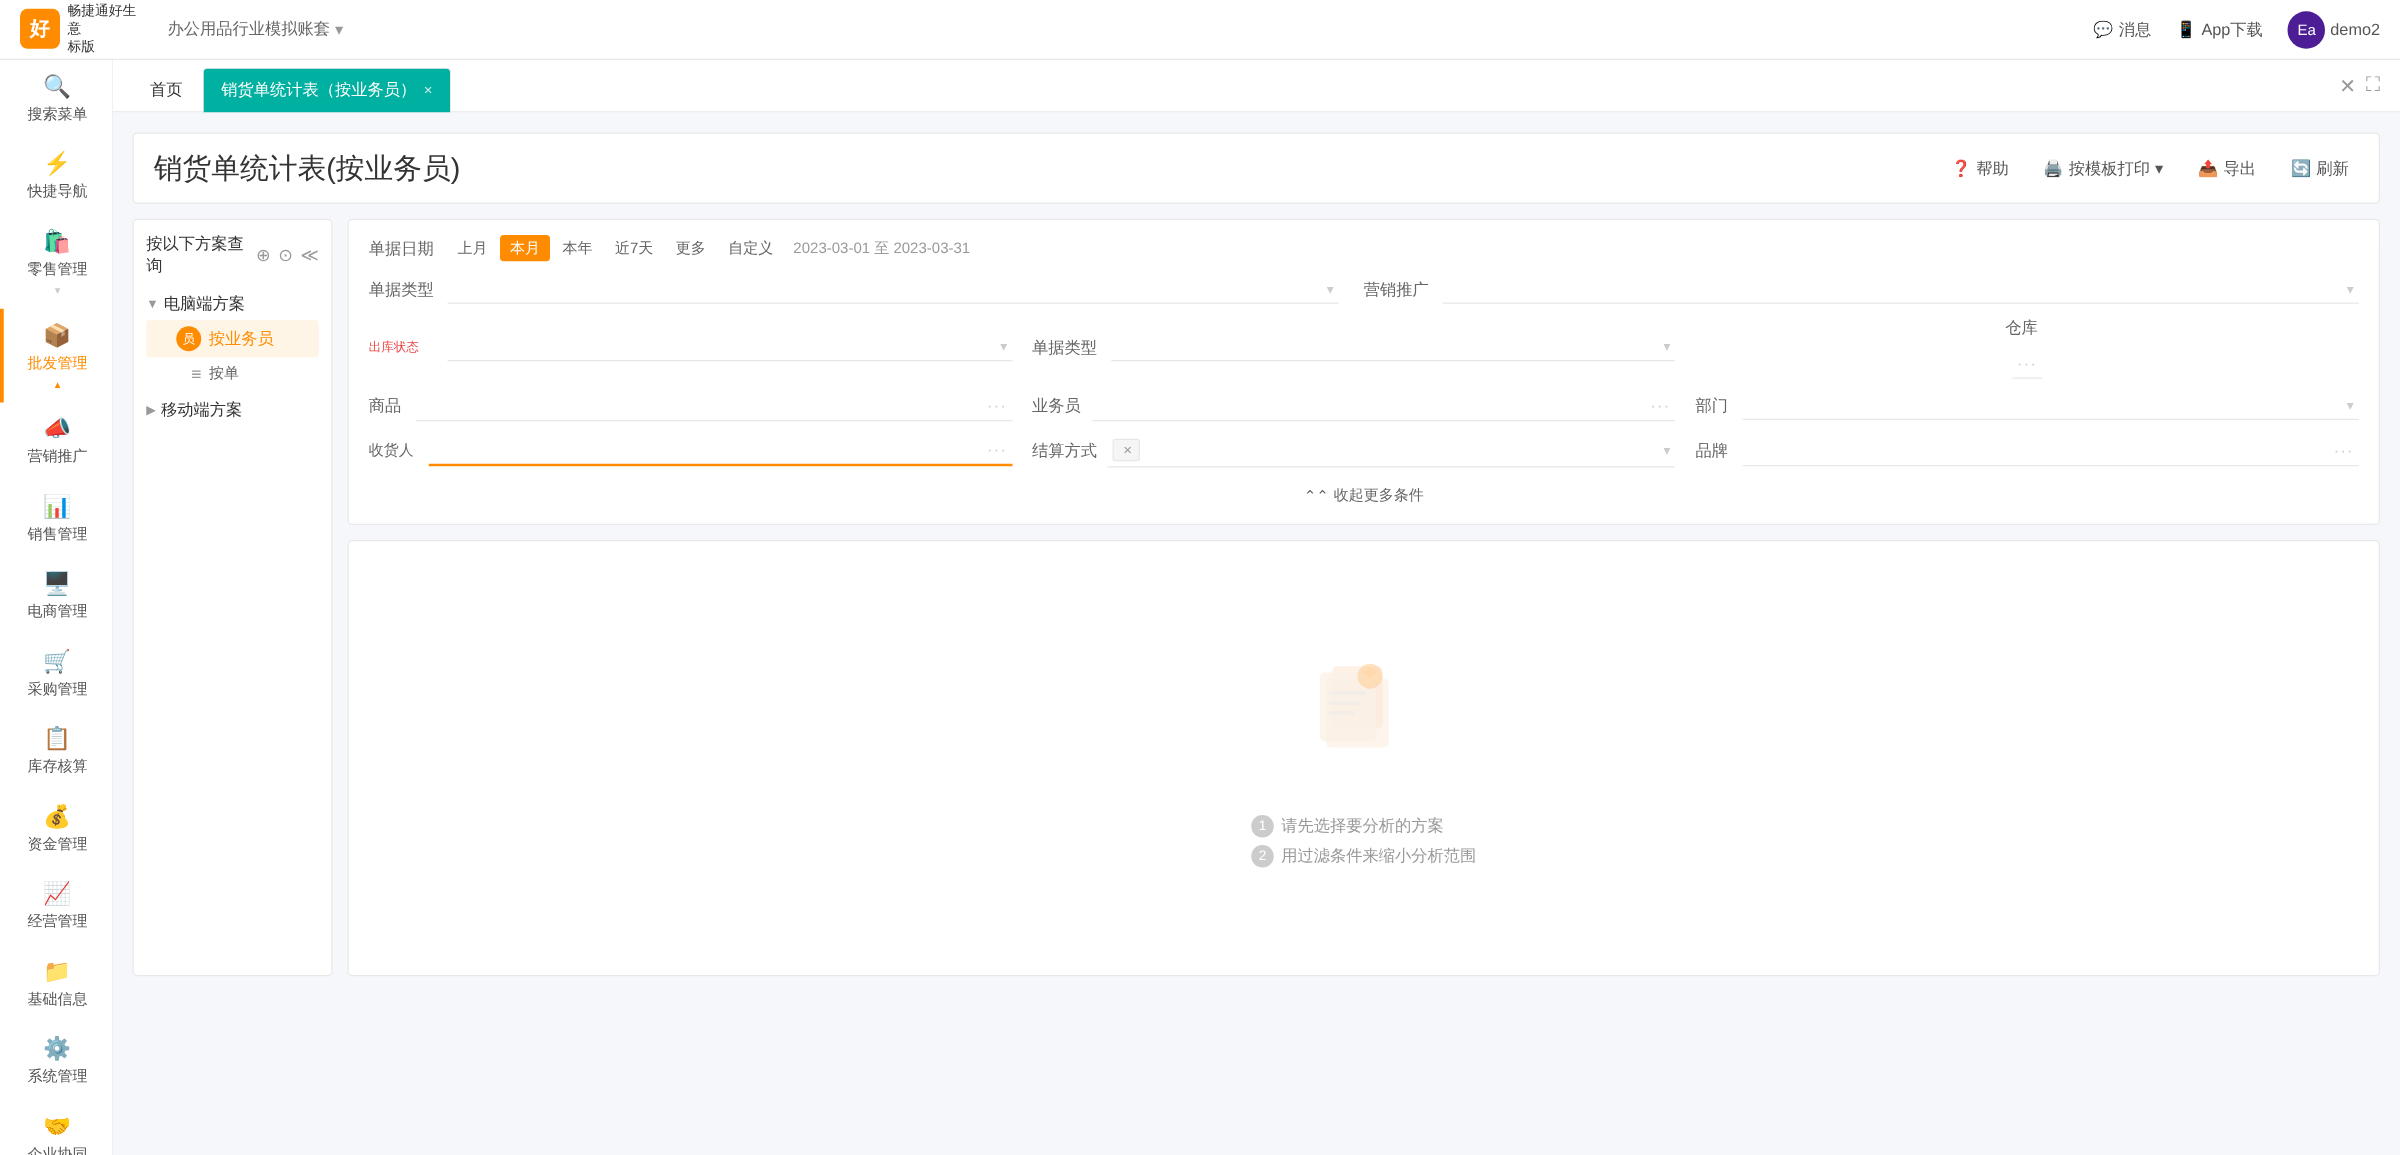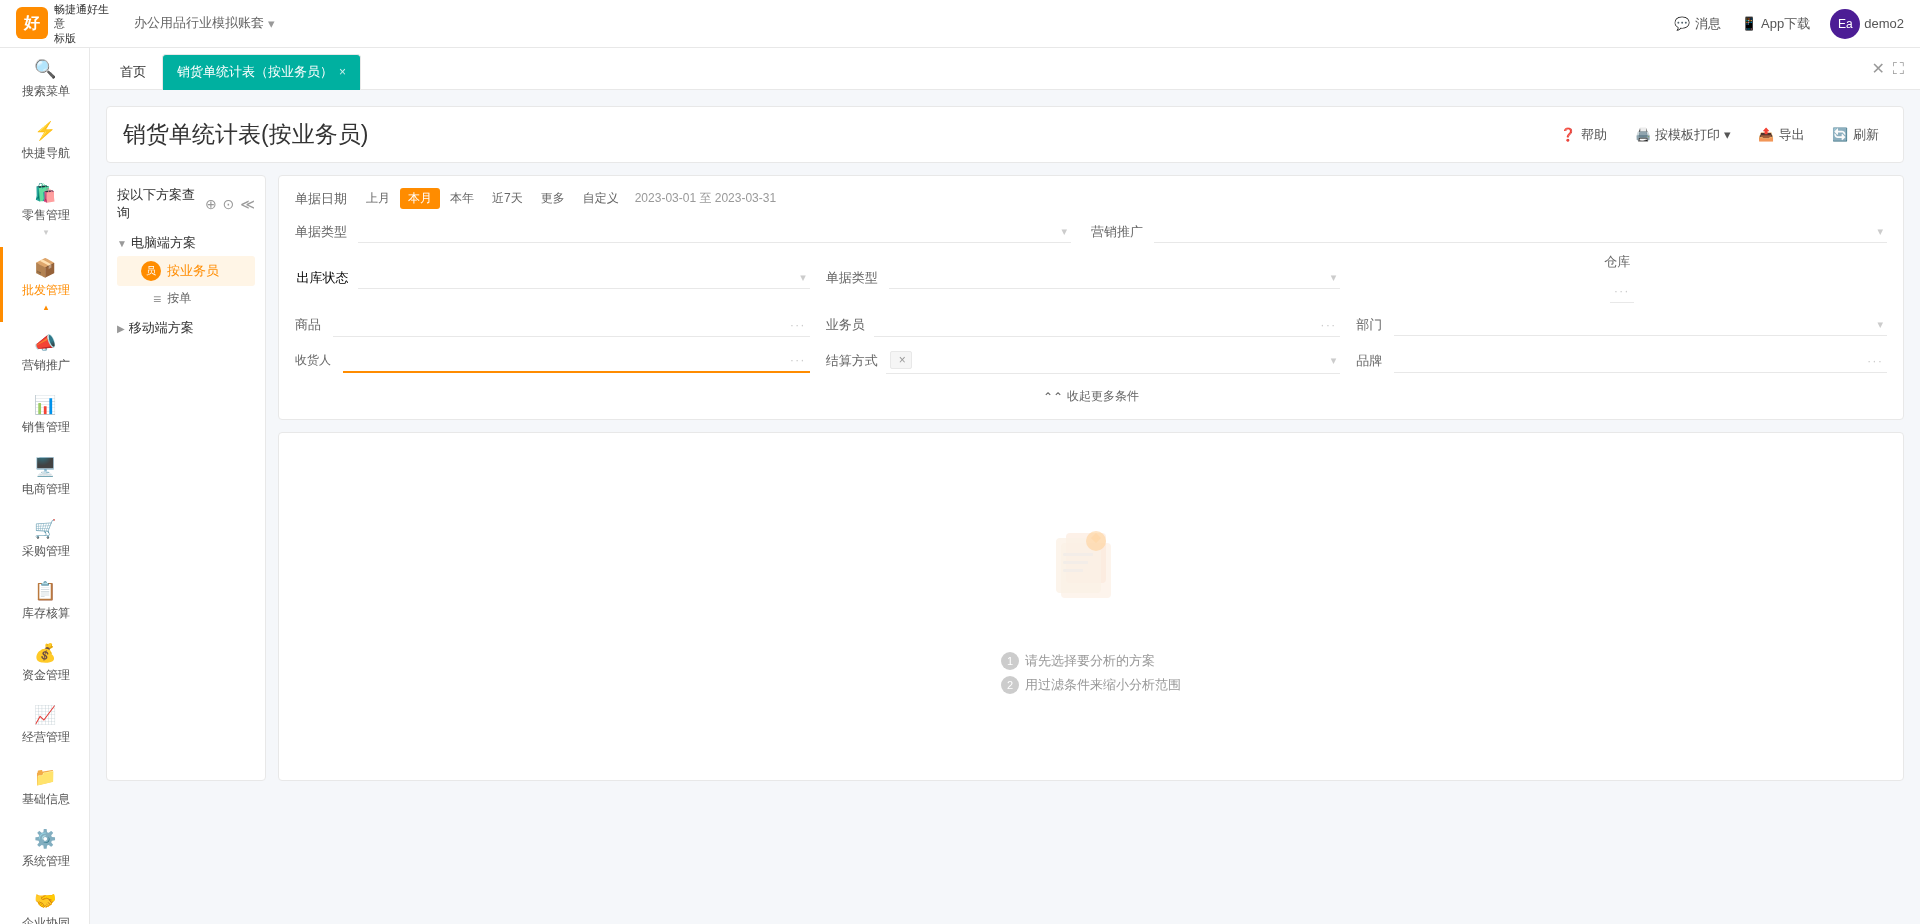--- a/index.html
+++ b/index.html
@@ -295,21 +295,21 @@
                       <span style="color:#666;font-size:13px;min-width:55px;white-space:nowrap;">营销推广</span>
                       <div style="flex:1;border-bottom:1px solid #e8e8e8;padding:4px 4px;display:flex;justify-content:space-between;cursor:pointer;">
                         <span></span>
                         <span style="color:#ccc;font-size:11px;">▾</span>
                       </div>
                     </div>
                   </div>
 
                   <div style="display:grid;grid-template-columns:1fr 1fr 1fr;gap:0;margin-bottom:10px;">
                     <div style="display:flex;align-items:center;gap:8px;padding-right:16px;">
-                      <span style="color:#000000;font-size:13px;min-width:55px;white-space:nowrap;text-align:center;">出库状态</span>
+                      <span style="color:#ef4444;font-size:10px;min-width:55px;white-space:nowrap;">出库状态</span>
                       <div style="flex:1;border-bottom:1px solid #e8e8e8;padding:4px 4px;display:flex;justify-content:space-between;cursor:pointer;">
                         <span></span>
                         <span style="color:#ccc;font-size:11px;">▾</span>
                       </div>
                     </div>
                     <div style="display:flex;align-items:center;gap:8px;padding-right:16px;">
                       <span style="color:#666;font-size:13px;min-width:55px;white-space:nowrap;">单据类型</span>
                       <div style="flex:1;border-bottom:1px solid #e8e8e8;padding:4px 4px;display:flex;justify-content:space-between;cursor:pointer;">
                         <span></span>
                         <span style="color:#ccc;font-size:11px;">▾</span>

